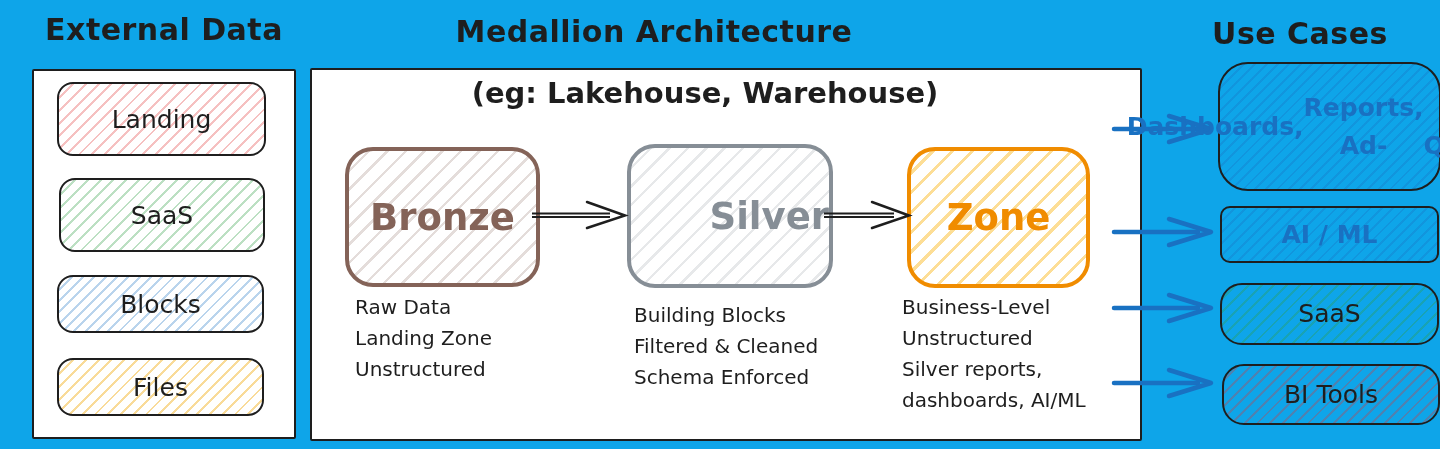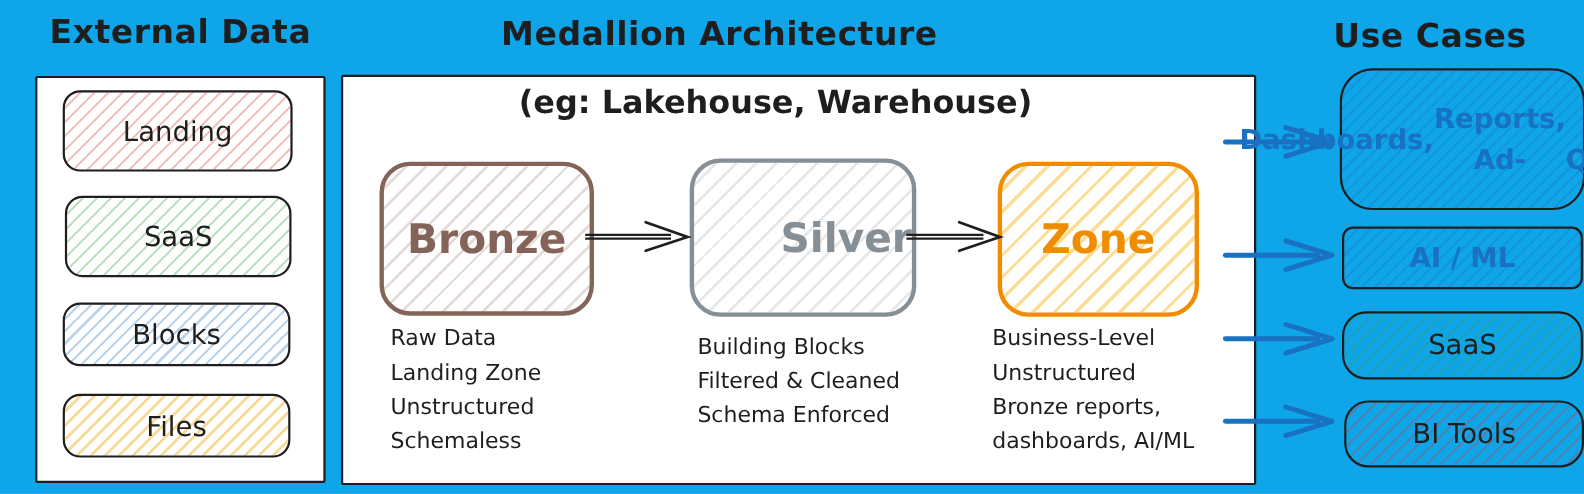--- a/index.html
+++ b/index.html
@@ -87,31 +87,30 @@
     <svg style="left:510px;top:128px;" width="92" height="34" viewBox="0 0 92 34">
       <path d="M2 15.5 H72" fill="none" stroke-width="2" stroke="#1e1e1e"></path>
       <path d="M2 19 H72" fill="none" stroke-width="2" stroke="#1e1e1e"></path>
       <path d="M50 4 L87 17.5 L50 30" fill="none" stroke-width="2.5" stroke-linecap="round" stroke="#1e1e1e"></path>
     </svg>
 
     <div class="desc" style="left:43px;top:222px;">
       <div>Raw Data</div>
       <div>Landing Zone</div>
       <div>Unstructured</div>
-      <div>Schemaless</div>
     </div>
     <div class="desc" style="left:322px;top:230px;">
       <div>Building Blocks</div>
       <div>Filtered &amp; Cleaned</div>
       <div>Schema Enforced</div>
     </div>
     <div class="desc" style="left:590px;top:222px;">
       <div>Business-Level</div>
       <div>Unstructured</div>
-      <div>Bronze reports,</div>
+      <div>Silver reports,</div>
       <div>dashboards, AI/ML</div>
     </div>
   </div>
 
   <div class="section-title" style="left:1190px;top:16px;width:220px;">Use Cases</div>
 
   <svg style="left:1112px;top:111px;" width="105" height="36" viewBox="0 0 105 36">
     <path d="M2 18 H86" fill="none" stroke-width="4.5" stroke-linecap="round" stroke="#1971c2"></path>
     <path d="M57 5 L99 18 M57 31 L99 18" fill="none" stroke-width="4.5" stroke-linecap="round" stroke="#1971c2"></path>
   </svg>

